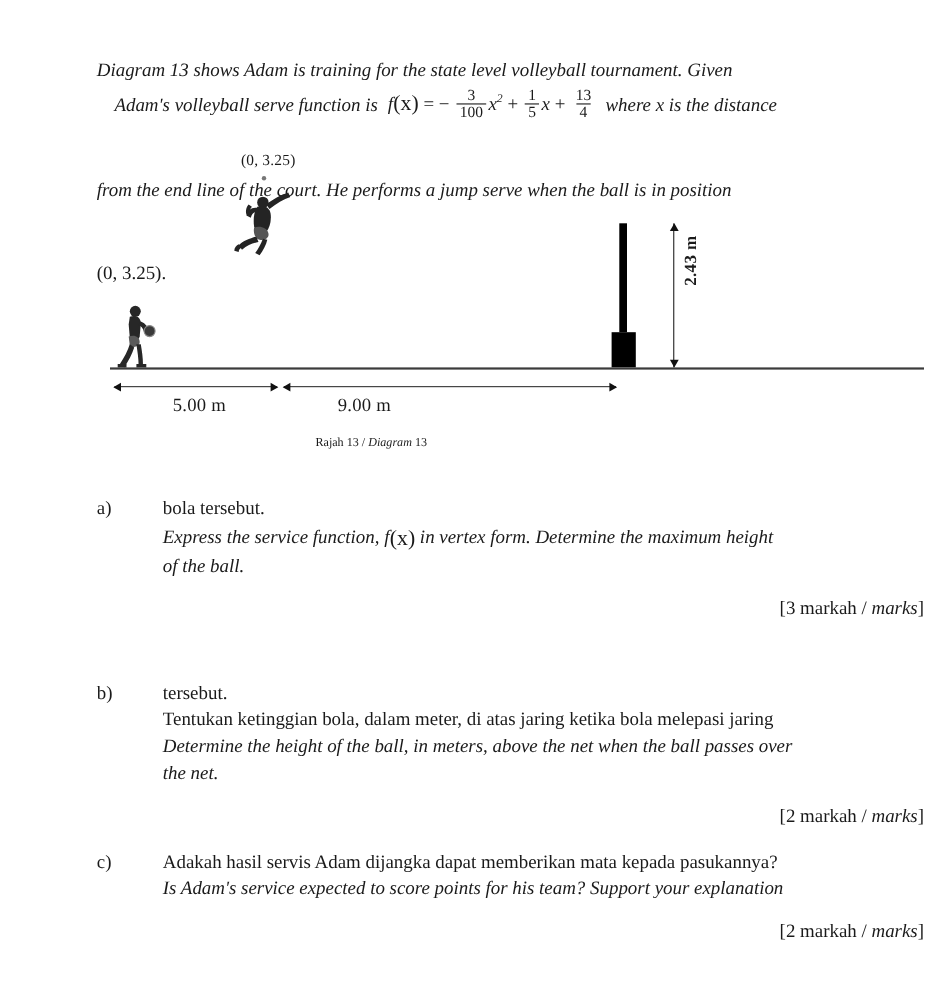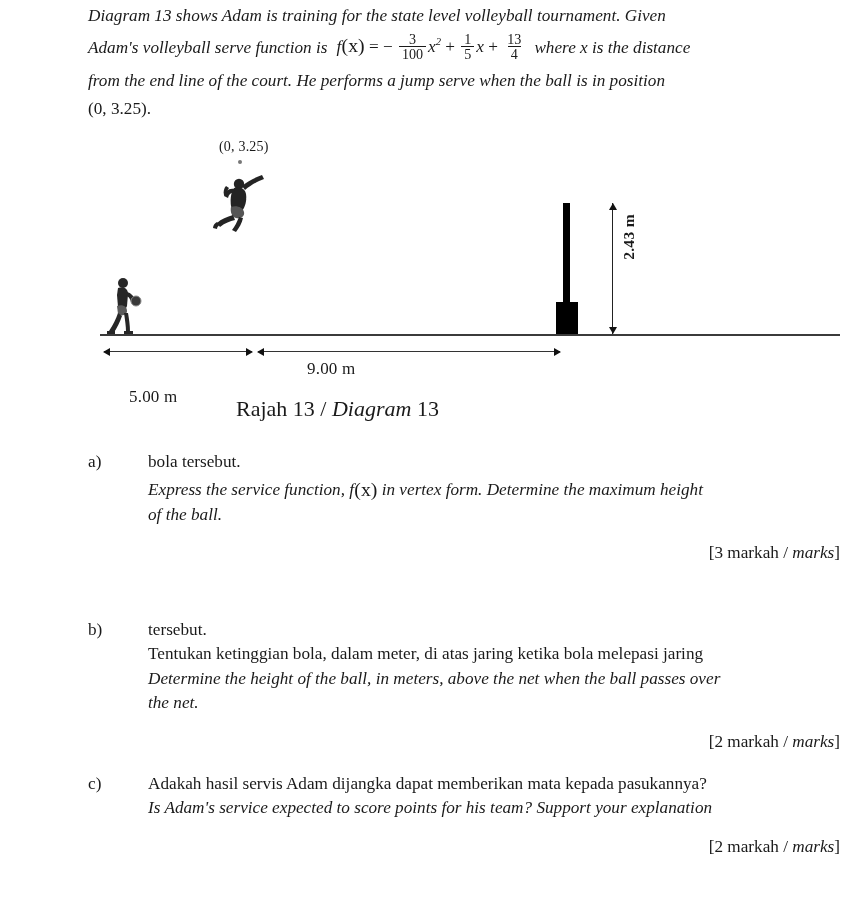--- a/index.html
+++ b/index.html
@@ -30,28 +30,29 @@
     top: 2px;
     width: 752px;
     font-style: italic;
     font-size: 17.2px;
     line-height: 1.62;
     text-align: left;
   }
   .stem .line {
     display: block;
     white-space: nowrap;
+    margin-top: 48px;
   }
   .stem-line-formula {
     display: flex;
     align-items: center;
     gap: 0;
     white-space: nowrap;
     line-height: 1.0;
-    margin: 3px 0 4px 0;
+    margin: 3px 0 4px 16px;
   }
   .stem-seg { display: inline-block; }
 
   
   .math {
     font-family: "Liberation Serif", "DejaVu Serif", serif;
     font-style: italic;
     white-space: nowrap;
   }
   .mfunc { font-style: italic; letter-spacing: .3px; }
@@ -174,36 +175,36 @@
   .dim-h .cap-l { left: -1px; border-right: 7px solid #111; }
   .dim-h .cap-r { right: -1px; border-left: 7px solid #111; }
 
   .dim-h-label {
     position: absolute;
     top: 359px;
     font-size: 17px;
     font-style: normal;
     letter-spacing: .2px;
   }
-  .dim-h-label.l1 { left: 129px; margin-top: 28px; }
+  .dim-h-label.l1 { left: 157px; }
   .dim-h-label.l2 { left: 307px; }
 
   
   .fig { position: absolute; }
   .fig-server { left: 104px; top: 276px; width: 44px; height: 60px; }
   .fig-jumper { left: 212px; top: 166px; width: 58px; height: 68px; }
 
   
   .caption {
     position: absolute;
     left: 0;
     top: 396px;
     width: 675px;
     text-align: center;
-    font-size: 22px;
+    font-size: 11px;
     font-style: normal;
   }
   .caption i { font-style: italic; }
 
   
   .part {
     position: absolute;
     left: 88px;
     width: 752px;
     font-size: 17.2px;

